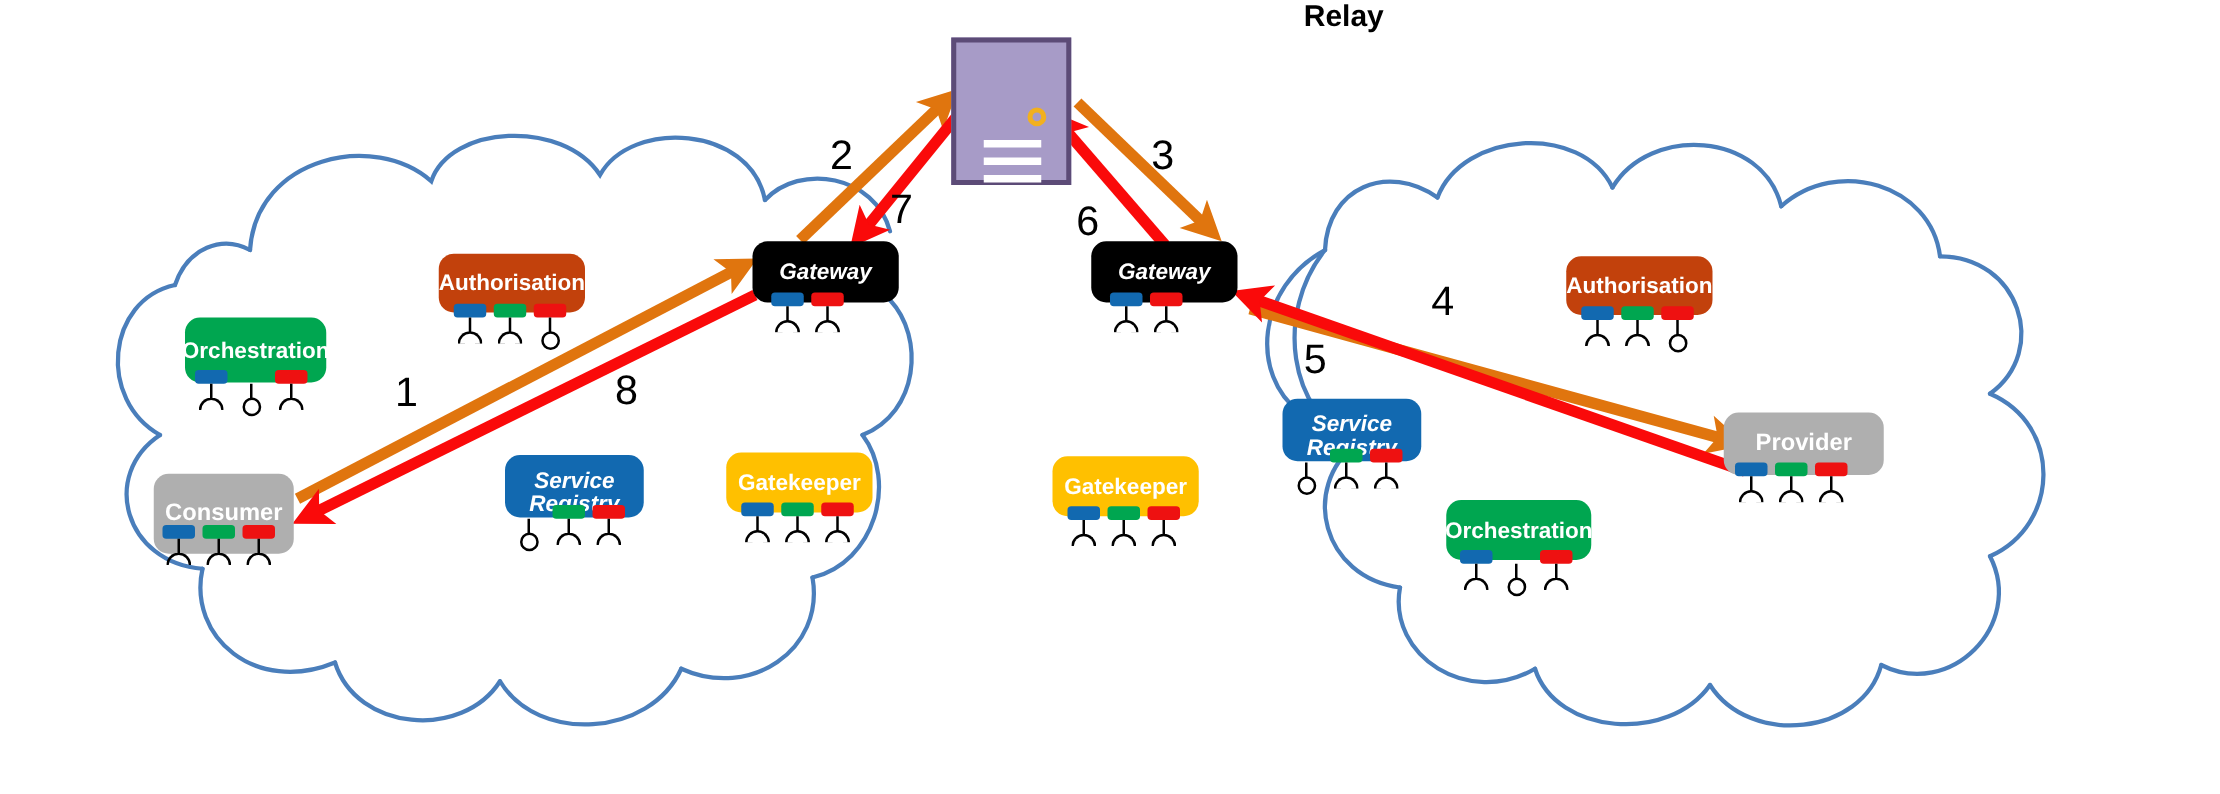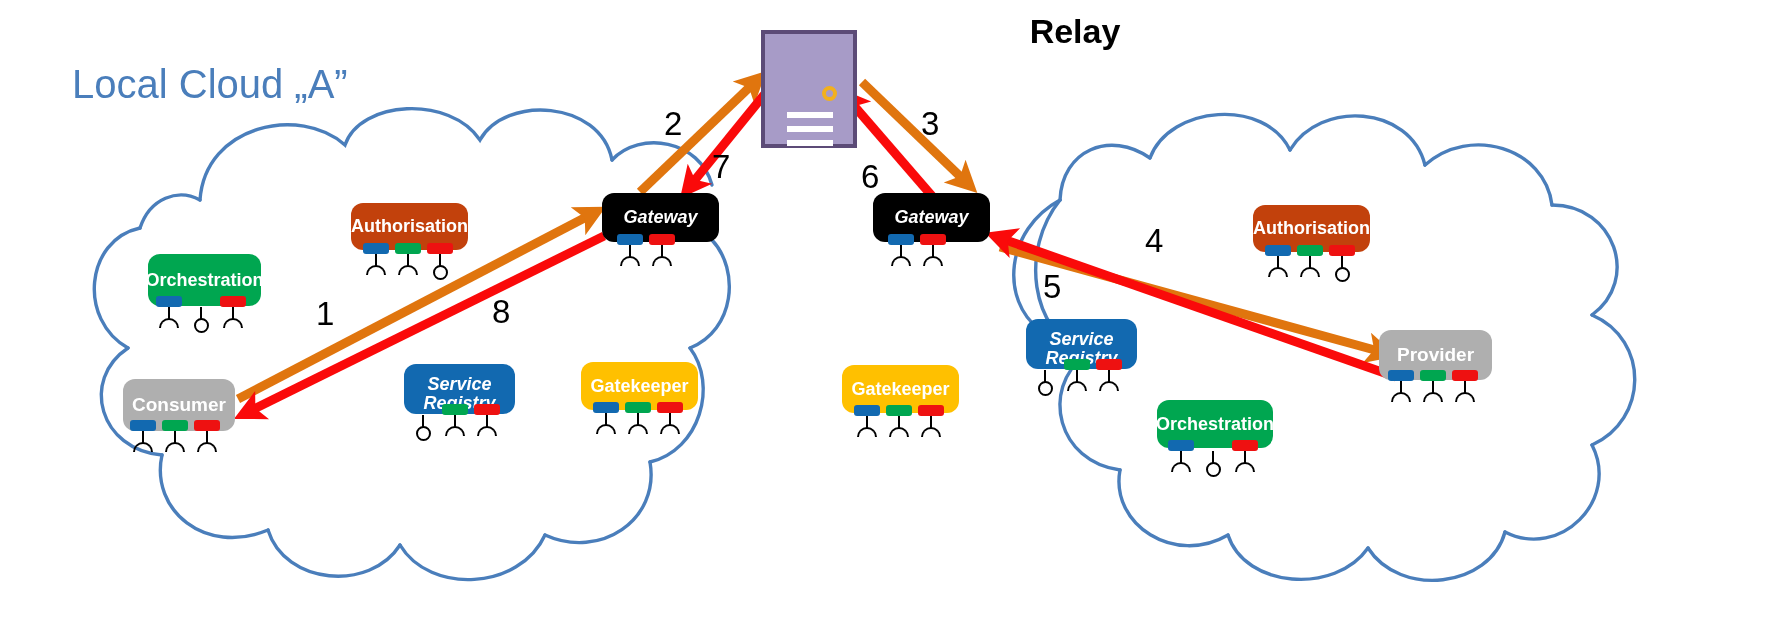--- a/index.html
+++ b/index.html
@@ -28,25 +28,25 @@
     font-weight: 400;
     white-space: nowrap;
     letter-spacing: 0px;
   }
   #cloud-label-a { left: 72px; top: 62px; }
   #cloud-label-b { left: 1352px; top: 62px; }
 
   .relay-title {
     position: absolute;
     left: 950px;
-    top: 12px;
+    top: 0px;
     width: 250px;
     text-align: center;
     color: #000000;
-    font-size: 34px;
+    font-size: 24px;
     font-weight: bold;
     line-height: 1.15;
   }
 
   
   .node {
     position: absolute;
     border-radius: 12px;
     box-sizing: border-box;
     display: flex;
@@ -247,21 +247,20 @@
 
     <line x1="862" y1="82" x2="966" y2="182" stroke="#E0750E" stroke-width="9" marker-end="url(#arrow-orange)"></line>
 
     <line x1="932" y1="196" x2="849" y2="100" stroke="#FA0A0A" stroke-width="9" marker-end="url(#arrow-red)"></line>
 
     <line x1="1000" y1="247" x2="1382" y2="352" stroke="#E0750E" stroke-width="9" marker-end="url(#arrow-orange)"></line>
 
     <line x1="1396" y1="377" x2="1000" y2="238" stroke="#FA0A0A" stroke-width="9" marker-end="url(#arrow-red)"></line>
   </svg>
 
-  <div class="cloud-label" id="cloud-label-a">Local Cloud „A”</div>
 
 
   <div class="relay-title">
     <div>Relay</div>
   </div>
 
   <div id="relay-system-box">
     <div id="relay-ring"></div>
     <div class="relay-line" id="relay-line-1"></div>
     <div class="relay-line" id="relay-line-2"></div>
@@ -303,21 +302,21 @@
       <div class="stem"></div>
       <div class="socket-arc"></div>
     </div>
     <div class="port p-red">
       <div class="plug"></div>
       <div class="stem"></div>
       <div class="socket-circle"></div>
     </div>
   </div>
 
-  <div class="node gray" style="left:123px; top:379px; width:112px; height:52px; font-size:19px;">
+  <div class="node gray" style="left:123px; top:379px; width:112px; height:64px; font-size:19px;">
     <span class="node-label">Consumer</span>
   </div>
   <div class="ports" style="left:130px; top:420px;">
     <div class="port p-blue">
       <div class="plug"></div>
       <div class="stem"></div>
       <div class="socket-arc"></div>
     </div>
     <div class="port p-green">
       <div class="plug"></div>
@@ -482,21 +481,21 @@
       <div class="stem"></div>
       <div class="socket-arc"></div>
     </div>
     <div class="port p-red">
       <div class="plug"></div>
       <div class="stem"></div>
       <div class="socket-circle"></div>
     </div>
   </div>
 
-  <div class="node gray" style="left:1379px; top:330px; width:113px; height:50px; font-size:19px;">
+  <div class="node gray" style="left:1379px; top:330px; width:128px; height:50px; font-size:19px;">
     <span class="node-label">Provider</span>
   </div>
   <div class="ports" style="left:1388px; top:370px;">
     <div class="port p-blue">
       <div class="plug"></div>
       <div class="stem"></div>
       <div class="socket-arc"></div>
     </div>
     <div class="port p-green">
       <div class="plug"></div>

